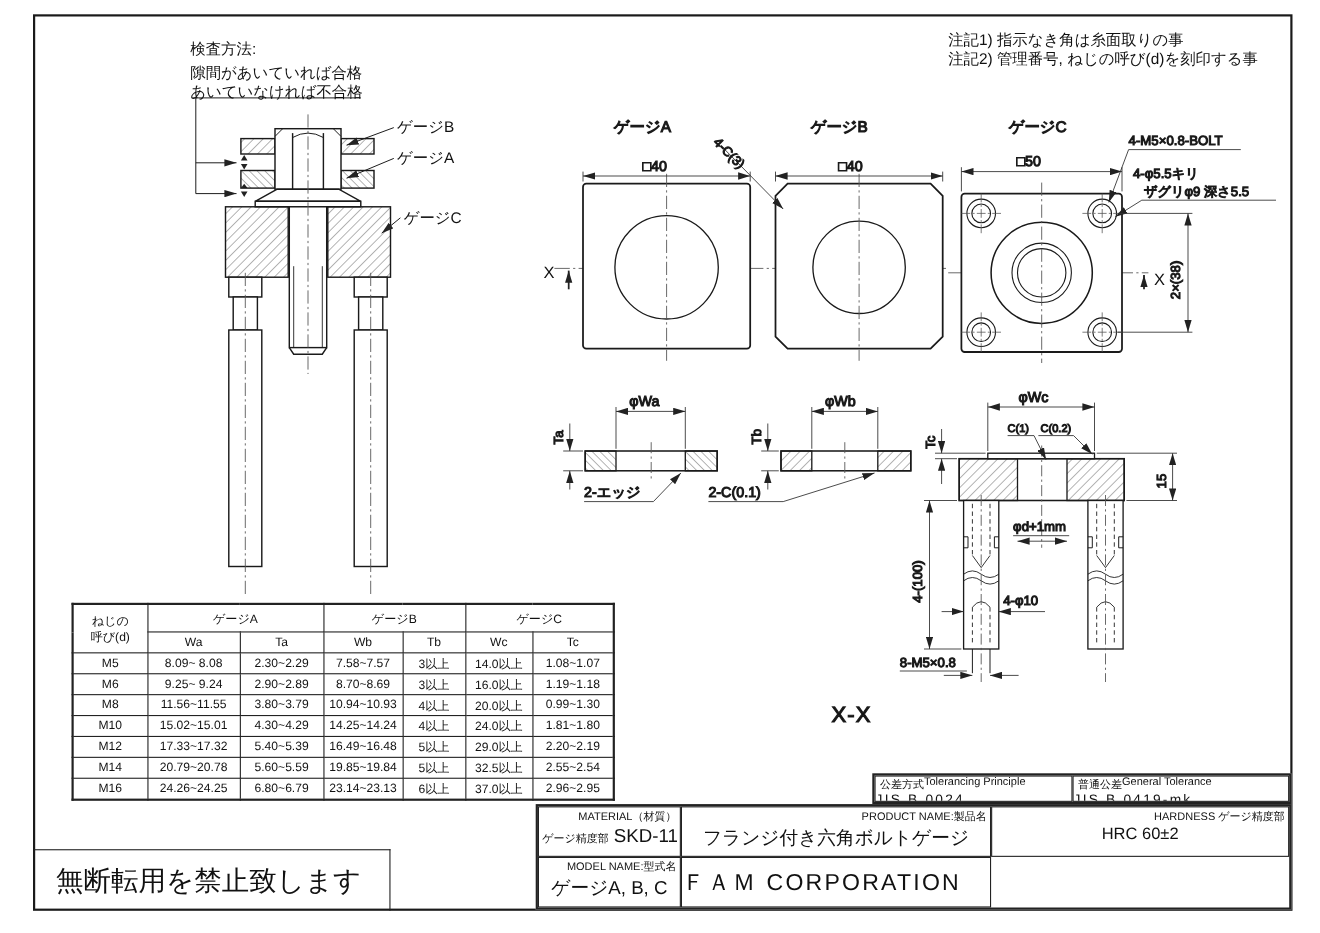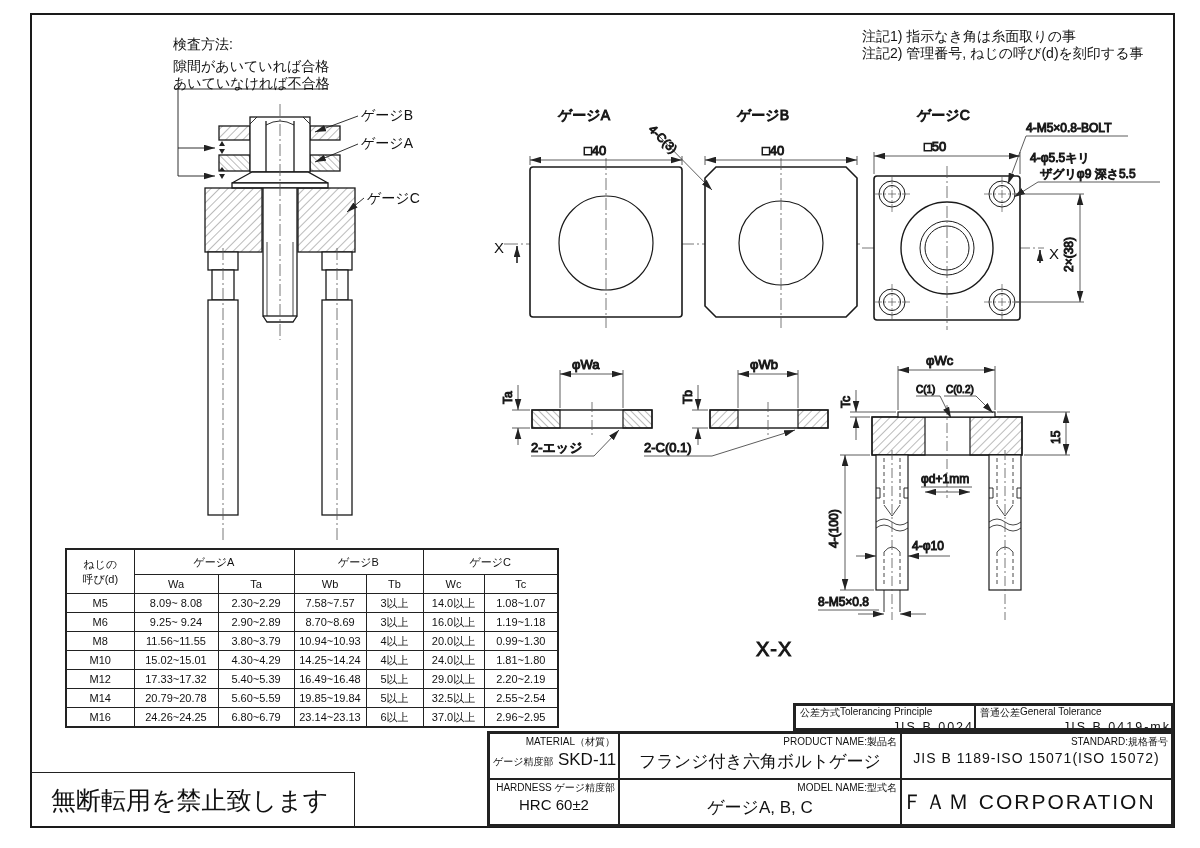--- a/index.html
+++ b/index.html
@@ -13,21 +13,21 @@
       height:18px;font-weight:normal;white-space:nowrap;overflow:hidden;}
   table.gtab{border:2px solid #222;}
   table.gtab tr.h1 th{height:24px;}
   
   .tblock{border:2px solid #222;display:grid;box-sizing:border-box;background:#fff;}
   .cell{border:1px solid #222;position:relative;box-sizing:border-box;overflow:hidden;}
   .lbl{font-size:10px;padding:1px 3px;text-align:right;white-space:nowrap;}
   .val-c{text-align:center;white-space:nowrap;}
   .tol-cell{display:flex;flex-direction:column;}
   .tol-top{font-size:10px;display:flex;justify-content:flex-start;white-space:nowrap;padding:0 4px;}
-  .tol-val{font-size:12.5px;text-align:right;letter-spacing:2px;white-space:nowrap;}
+  .tol-val{font-size:12.5px;text-align:left;letter-spacing:2px;white-space:nowrap;}
   .copy{font-size:21px;letter-spacing:2px;white-space:nowrap;}
   svg text{font-family:"Liberation Sans",sans-serif;fill:#111;}
 </style>
 </head>
 <body>
 
 <div id="sheet">
 
   <svg class="abs" style="left:0;top:0" width="1200" height="848" viewBox="0 0 1200 848">
     <defs>
@@ -438,24 +438,20 @@
       <div style="padding:0 3px;white-space:nowrap;">
         <span style="font-size:10px">ゲージ精度部</span>
         <span style="font-size:17px">SKD-11</span>
       </div>
     </div>
     <div class="cell">
       <div class="lbl">PRODUCT NAME:製品名</div>
       <div class="val-c" style="font-size:17px">フランジ付き六角ボルトゲージ</div>
     </div>
     <div class="cell">
-      <div class="lbl">STANDARD:規格番号</div>
-      <div class="val-c" style="font-size:14px;letter-spacing:1px">JIS B 1189-ISO 15071(ISO 15072)</div>
-    </div>
-    <div class="cell">
       <div class="lbl">HARDNESS ゲージ精度部</div>
       <div class="val-c" style="font-size:15px">HRC 60±2</div>
     </div>
     <div class="cell">
       <div class="lbl">MODEL NAME:型式名</div>
       <div class="val-c" style="font-size:17px">ゲージA, B, C</div>
     </div>
     <div class="cell" style="display:flex;align-items:center;justify-content:flex-start">
       <span class="copy">ＦＡＭ CORPORATION</span>
     </div>

